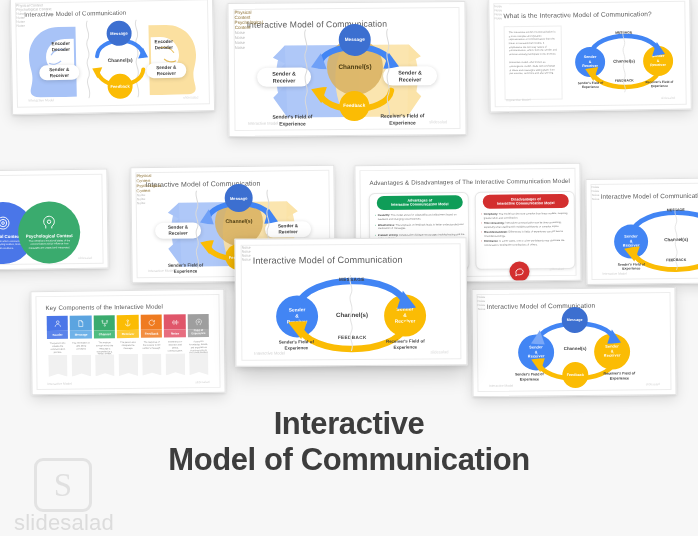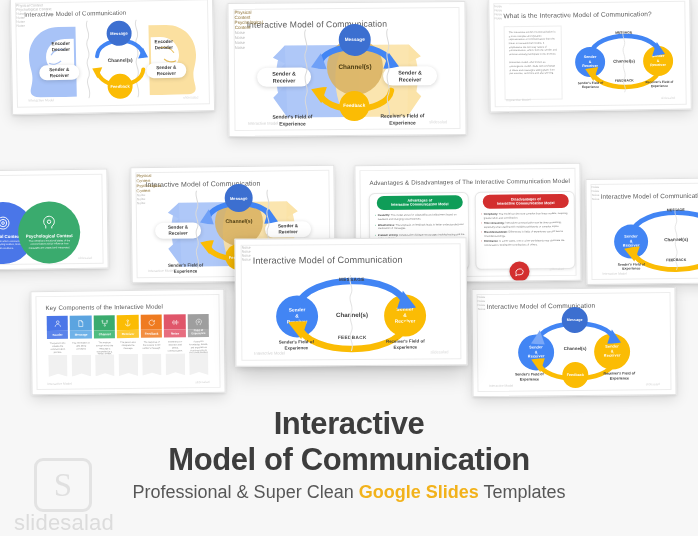--- a/index.html
+++ b/index.html
@@ -652,18 +652,15 @@
   </div>
 
   <div id="footer">
     <div id="brand-logo">
       <div class="sq"></div>
       <div class="s-glyph">S</div>
     </div>
     <div id="brand-name">slidesalad</div>
     <div id="title-1">Interactive</div>
     <div id="title-2">Model of Communication</div>
-    <div id="subtitle">
-      <span>Professional &amp; Super Clean </span><span class="accent">Google Slides</span><span> Templates</span>
-    </div>
   </div>
 
 </div>
 
 </body></html>

